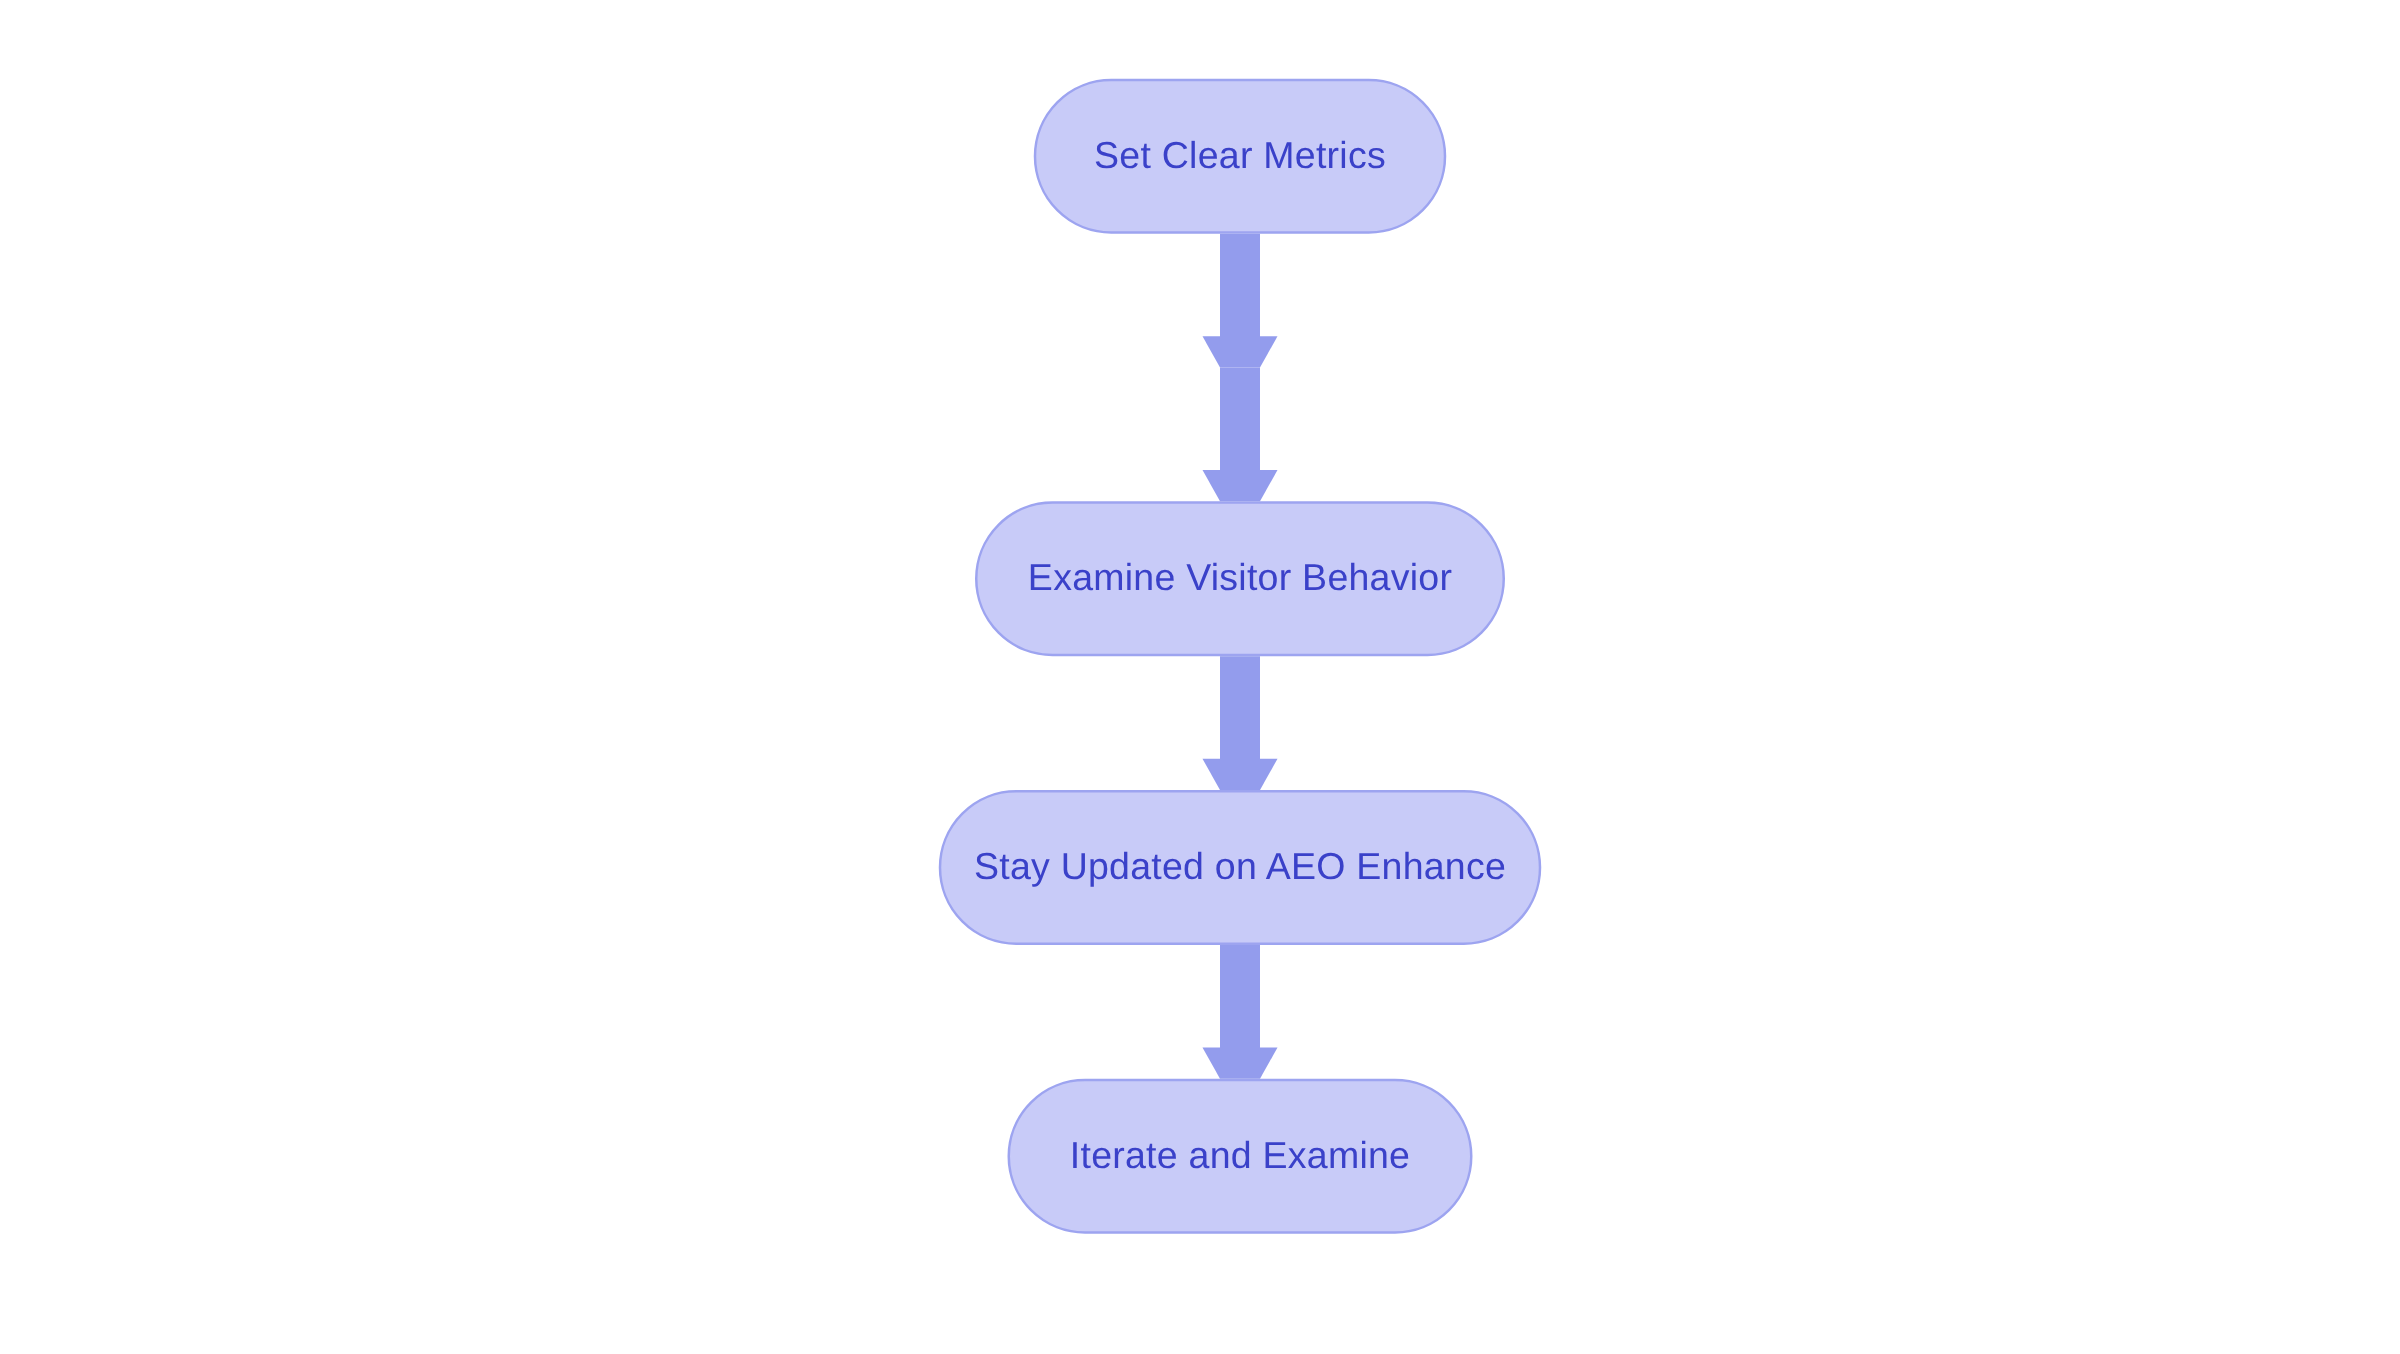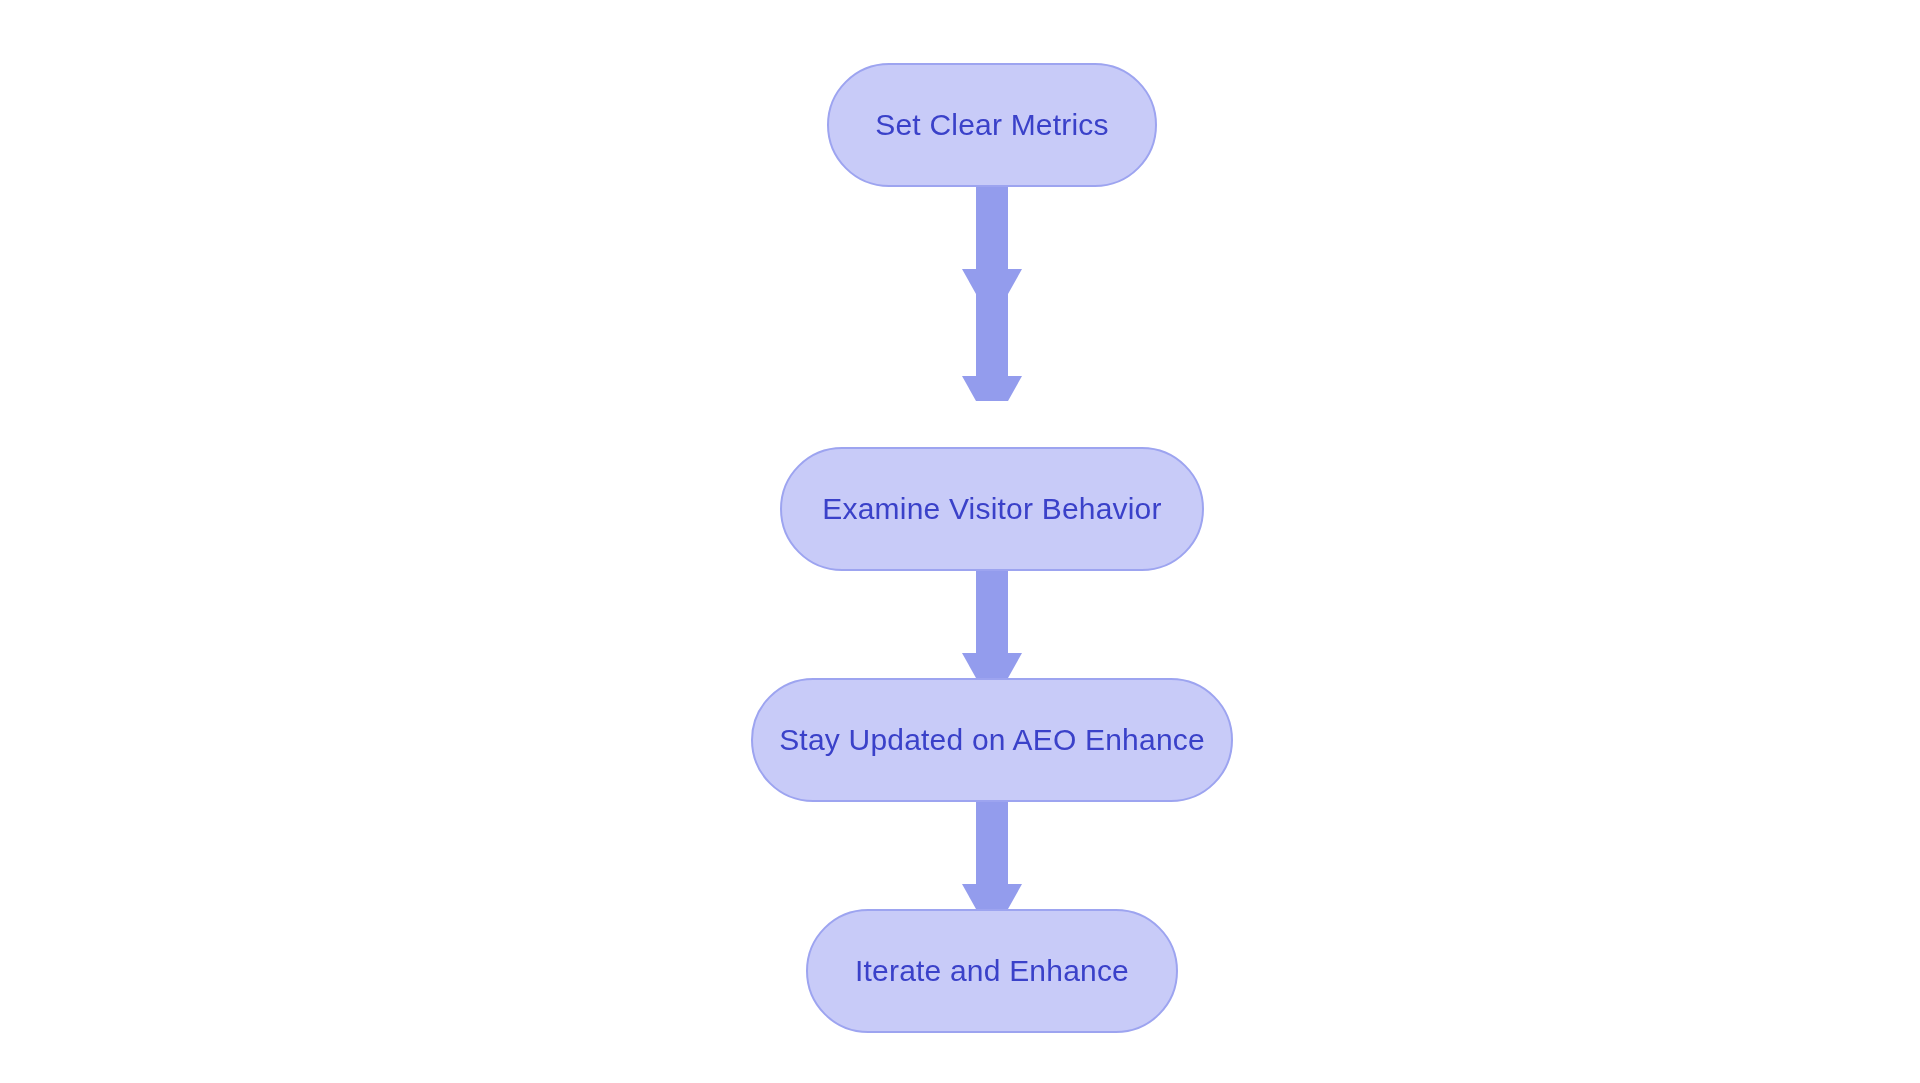--- a/index.html
+++ b/index.html
@@ -40,21 +40,21 @@
     align-items: center;
     justify-content: center;
     color: var(--node-text);
     font-size: 30px;
     font-weight: 500;
     letter-spacing: 0.2px;
     white-space: nowrap;
   }
   .node-1 { width: 330px; }
   .node-2 { width: 350px; }
-  .node-3 { width: 424px; margin-top: 46px; }
+  .node-3 { width: 424px; }
   .node-4 { width: 482px; }
   .node-5 { width: 372px; }
   .arrow {
     position: relative;
     width: 28px;
     height: 107px;
     flex: 0 0 auto;
   }
   .arrow .shaft {
     position: absolute;
@@ -110,17 +110,17 @@
     <div class="node node-4">
       <span>Stay Updated on AEO Enhance</span>
     </div>
 
     <div class="arrow">
       <div class="shaft"></div>
       <div class="head"></div>
     </div>
 
     <div class="node node-5">
-      <span>Iterate and Enhance</span>
+      <span>Iterate and Examine</span>
     </div>
 
   </div>
 </div>
 
 </body></html>

